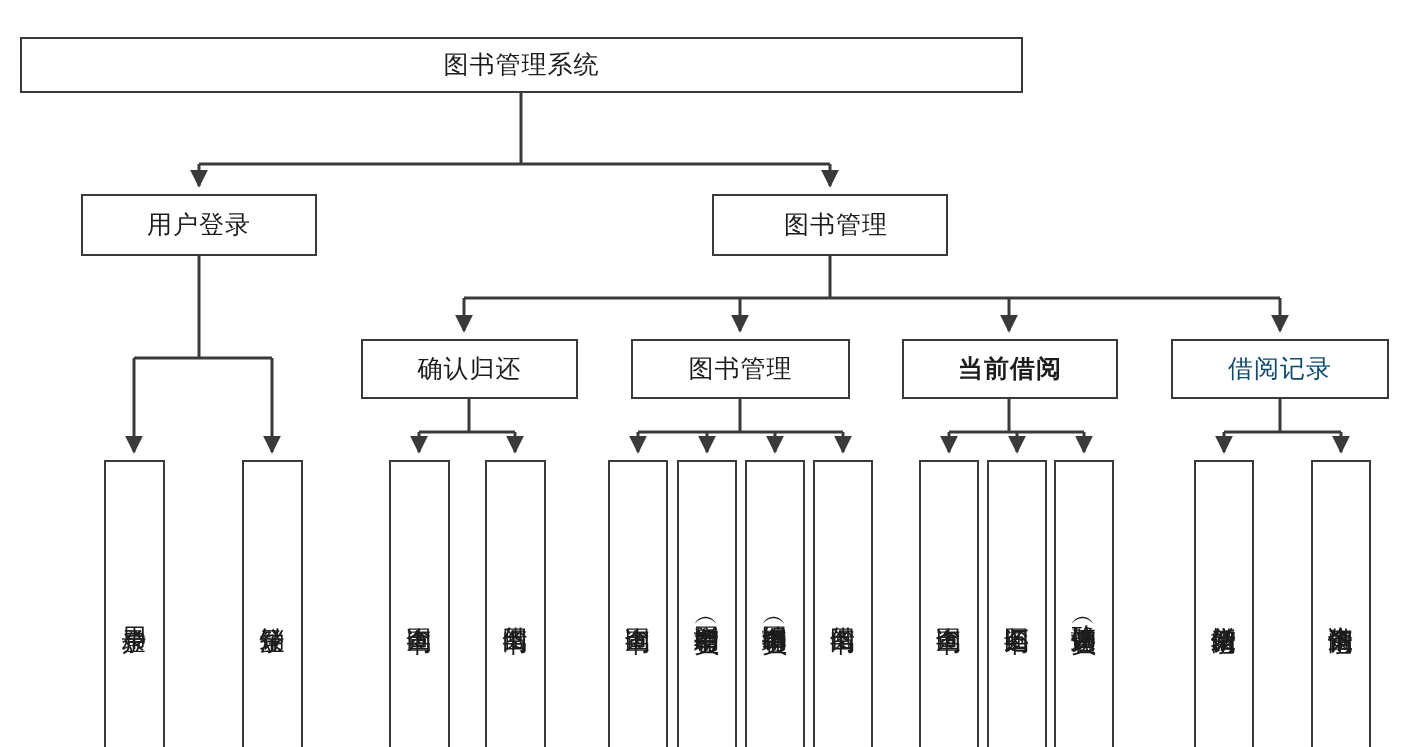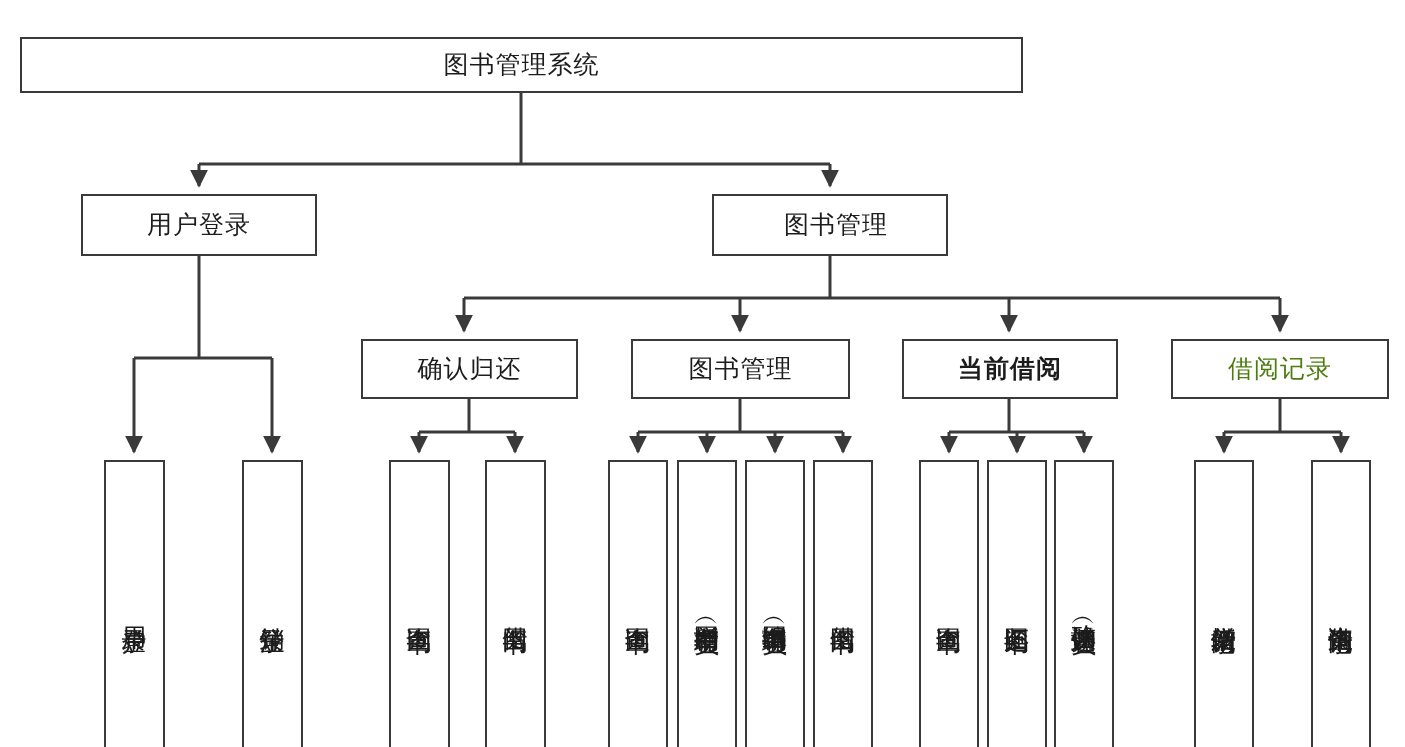--- a/index.html
+++ b/index.html
@@ -121,21 +121,21 @@
   </svg>
 
   <div class="node node-h" id="n-root" style="left: 20px; top: 13px; width: 1003px; height: 56px; border-color: rgb(58, 58, 58); color: rgb(28, 28, 28); background: rgb(255, 255, 255);">图书管理系统</div>
 
   <div class="node node-h" id="n-l2-0" style="left: 81px; top: 170px; width: 236px; height: 62px; border-color: rgb(58, 58, 58); color: rgb(28, 28, 28); background: rgb(255, 255, 255);">用户登录</div>
   <div class="node node-h" id="n-l2-1" style="left: 712px; top: 170px; width: 236px; height: 62px; border-color: rgb(58, 58, 58); color: rgb(28, 28, 28); background: rgb(255, 255, 255); padding-left: 12px;">图书管理</div>
 
   <div class="node node-h" id="n-l3-0" style="left: 361px; top: 315px; width: 217px; height: 60px; border-color: rgb(58, 58, 58); color: rgb(28, 28, 28); background: rgb(255, 255, 255);">确认归还</div>
   <div class="node node-h" id="n-l3-1" style="left: 631px; top: 315px; width: 219px; height: 60px; border-color: rgb(58, 58, 58); color: rgb(28, 28, 28); background: rgb(255, 255, 255);">图书管理</div>
   <div class="node node-h" id="n-l3-2" style="left: 902px; top: 315px; width: 216px; height: 60px; border-color: rgb(58, 58, 58); color: rgb(28, 28, 28); background: rgb(255, 255, 255); font-weight: bold;">当前借阅</div>
-  <div class="node node-h" id="n-l3-3" style="left: 1171px; top: 315px; width: 218px; height: 60px; border-color: rgb(58, 58, 58); color: #4d7c0f; background: rgb(255, 255, 255);">借阅记录</div>
+  <div class="node node-h" id="n-l3-3" style="left: 1171px; top: 315px; width: 218px; height: 60px; border-color: rgb(58, 58, 58); color: #0c4a6e; background: rgb(255, 255, 255);">借阅记录</div>
 
   <div class="node node-v" id="n-leaf-0" style="left: 104px; top: 436px; width: 61px; height: 298px; border-color: rgb(58, 58, 58); color: rgb(28, 28, 28); background: rgb(255, 255, 255);">
       <span class="vtext">用户登录</span>
     </div>
   <div class="node node-v" id="n-leaf-1" style="left: 242px; top: 436px; width: 61px; height: 298px; border-color: rgb(58, 58, 58); color: rgb(28, 28, 28); background: rgb(255, 255, 255);">
       <span class="vtext">注销登录</span>
     </div>
   <div class="node node-v" id="n-leaf-2" style="left: 389px; top: 436px; width: 61px; height: 298px; border-color: rgb(58, 58, 58); color: rgb(28, 28, 28); background: rgb(255, 255, 255);">
       <span class="vtext">查询图书</span>
     </div>

